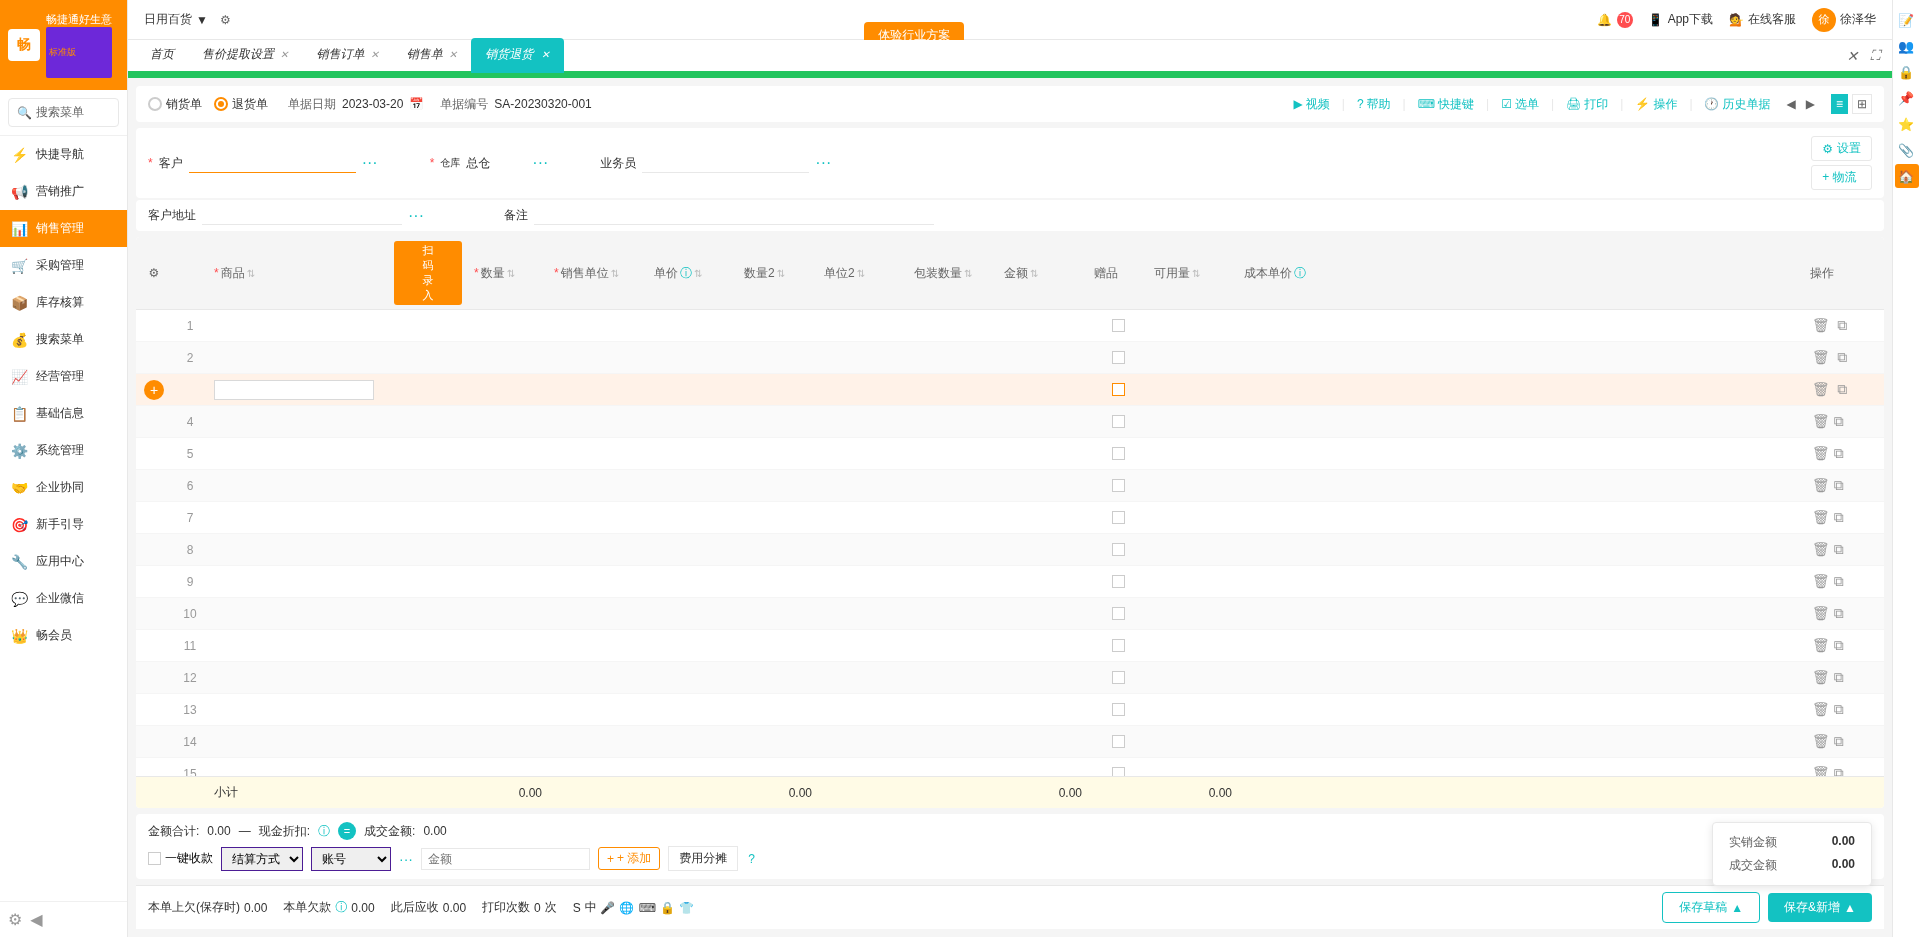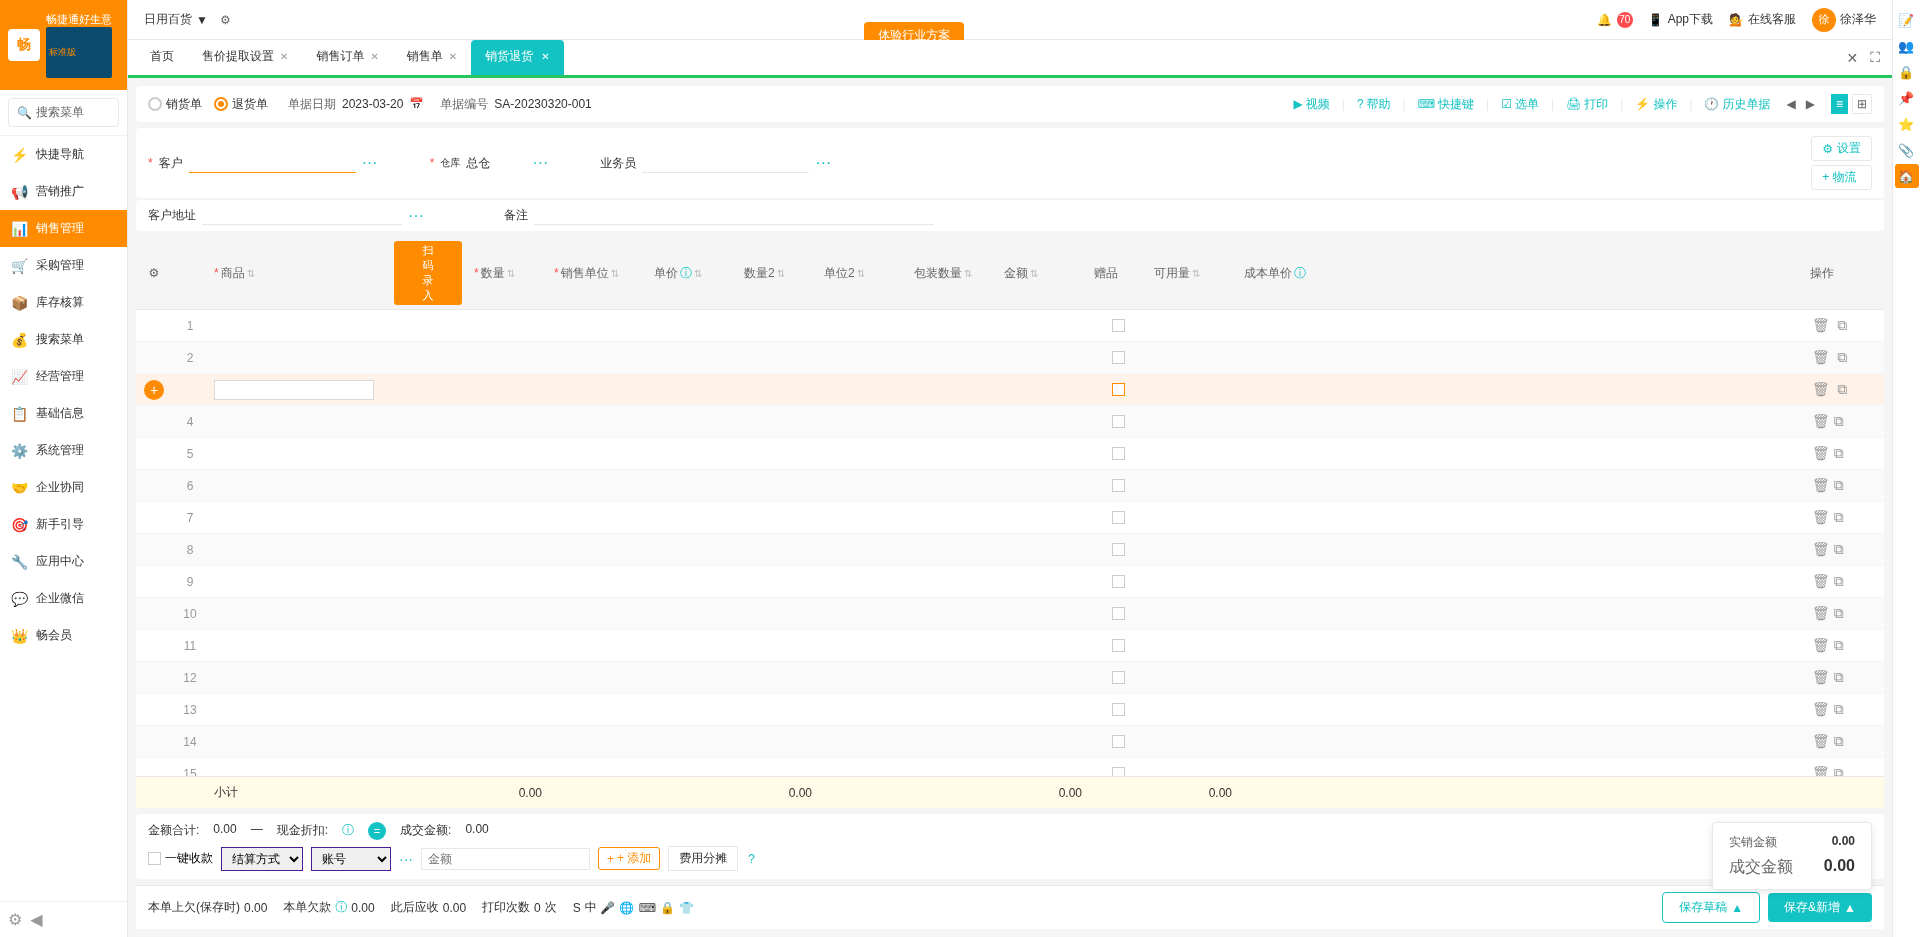--- a/index.html
+++ b/index.html
@@ -3,21 +3,21 @@
   <meta charset="utf-8">
   <style>
     * { margin: 0; padding: 0; box-sizing: border-box; }
     body { font-family: 'Microsoft YaHei', Arial, sans-serif; font-size: 12px; background: #f5f5f5; width: 1920px; height: 937px; overflow: hidden; display: flex; }
 
     
     .sidebar { width: 128px; background: #fff; display: flex; flex-direction: column; border-right: 1px solid #e8e8e8; flex-shrink: 0; }
     .sidebar-logo { background: #ff8c00; padding: 12px 8px; display: flex; align-items: center; gap: 6px; }
     .sidebar-logo-icon { width: 32px; height: 32px; background: #fff; border-radius: 4px; display: flex; align-items: center; justify-content: center; color: #ff8c00; font-size: 14px; font-weight: bold; }
     .sidebar-logo-text { color: #fff; font-size: 11px; line-height: 1.4; }
-    .sidebar-logo-badge { background: #0c4a6e; color: #ff8c00; border-radius: 2px; font-size: 9px; padding: 19px 3px; }
+    .sidebar-logo-badge { background: #6d28d9; color: #ff8c00; border-radius: 2px; font-size: 9px; padding: 19px 3px; }
     .sidebar-search { padding: 8px; border-bottom: 1px solid #f0f0f0; }
     .sidebar-search-btn { width: 100%; background: none; border: 1px solid #e8e8e8; border-radius: 4px; padding: 5px 8px; cursor: pointer; display: flex; align-items: center; gap: 4px; color: #666; font-size: 12px; }
     .sidebar-nav-item { padding: 10px 12px; display: flex; align-items: center; gap: 8px; cursor: pointer; color: #333; font-size: 12px; }
     .sidebar-nav-item.active { background: #ff8c00; color: #fff; }
     .sidebar-nav-item .nav-icon { width: 16px; height: 16px; display: flex; align-items: center; justify-content: center; font-size: 14px; flex-shrink: 0; }
     .sidebar-bottom { margin-top: auto; border-top: 1px solid #f0f0f0; display: flex; padding: 8px; gap: 8px; align-items: center; }
     .sidebar-bottom-btn { cursor: pointer; color: #999; font-size: 16px; }
 
     
     .main { flex: 1; display: flex; flex-direction: column; overflow: hidden; }
@@ -28,21 +28,21 @@
     .daily-goods-selector { display: flex; align-items: center; gap: 4px; color: #333; font-size: 12px; cursor: pointer; }
     .top-header-center { }
     .experience-btn { background: #ff8c00; color: #fff; border: none; border-radius: 4px; padding: 5px 14px; cursor: pointer; font-size: 12px; margin-top: 31px; }
     .top-header-right { display: flex; align-items: center; gap: 16px; }
     .header-action { display: flex; align-items: center; gap: 4px; color: #333; font-size: 12px; cursor: pointer; }
     .notification-badge { background: #ff4d4f; color: #fff; border-radius: 50%; width: 16px; height: 16px; font-size: 10px; display: flex; align-items: center; justify-content: center; }
     .user-info { display: flex; align-items: center; gap: 4px; color: #333; font-size: 12px; }
     .user-avatar { width: 24px; height: 24px; background: #ff8c00; border-radius: 50%; display: flex; align-items: center; justify-content: center; color: #fff; font-size: 11px; }
 
     
-    .tab-bar { background: #fff; display: flex; align-items: center; border-bottom: 3px solid #22c55e; padding: 0 8px; flex-shrink: 0; height: 38px; }
+    .tab-bar { background: #fff; display: flex; align-items: center; border-bottom: 7px solid #22c55e; padding: 0 8px; flex-shrink: 0; height: 38px; font-style: italic; }
     .tab-item { padding: 8px 14px; cursor: pointer; color: #333; font-size: 12px; display: flex; align-items: center; gap: 4px; border-bottom: 2px solid transparent; white-space: nowrap; }
     .tab-item.active { color: #fff; background: #13c2c2; border-radius: 4px 4px 0 0; gap: 6px; }
     .tab-item .tab-close { color: #999; font-size: 10px; margin-left: 2px; }
     .tab-item.active .tab-close { color: #fff; }
     .tab-controls { margin-left: auto; display: flex; align-items: center; gap: 4px; }
     .tab-ctrl-btn { cursor: pointer; color: #666; font-size: 14px; padding: 2px 4px; }
 
     
     .doc-area { flex: 1; overflow: hidden; display: flex; flex-direction: column; background: #f5f5f5; padding: 8px; gap: 6px; }
 
@@ -95,21 +95,21 @@
 
     .th { font-size: 12px; color: #666; padding: 4px 6px; display: flex; align-items: center; gap: 2px; }
     .td { font-size: 12px; color: #333; padding: 4px 6px; }
     .sort-icon { color: #bbb; font-size: 10px; cursor: pointer; }
     .checkbox-cell { display: flex; align-items: center; justify-content: center; }
     .checkbox { width: 13px; height: 13px; border: 1px solid #ccc; display: inline-block; background: #fff; }
     .scan-btn { background: #ff8c00; color: #fff; border: none; border-radius: 3px; padding: 2px 24px; font-size: 11px; cursor: pointer; }
     .add-row-btn { width: 20px; height: 20px; background: #ff8c00; border-radius: 50%; color: #fff; display: flex; align-items: center; justify-content: center; font-size: 14px; cursor: pointer; }
     .row-input { border: 1px solid #d9d9d9; padding: 2px 6px; font-size: 12px; width: 100%; background: #fff; outline: none; }
     .ops-btn { cursor: pointer; color: #999; font-size: 14px; padding: 2px; }
-    .bottom-row1 { display: flex; gap: 14px; font-size: 12px; color: #333; margin-bottom: 6px; }
+    .bottom-row1 { display: flex; align-items: center; gap: 8px; font-size: 12px; color: #333; margin-bottom: 6px; }
     .dash { color: #333; }
     .calc-btn { width: 18px; height: 18px; background: #13c2c2; color: #fff; border-radius: 50%; display: flex; align-items: center; justify-content: center; font-size: 11px; cursor: pointer; }
     .bottom-row2 { display: flex; align-items: center; gap: 8px; }
     .checkbox-label { display: flex; align-items: center; gap: 4px; font-size: 12px; cursor: pointer; }
     .select-field { border: 1px solid #4c1d95; padding: 3px 6px; font-size: 12px; min-width: 80px; }
     .text-input { border: 1px solid #e8e8e8; padding: 3px 6px; font-size: 12px; min-width: 80px; }
     .dots-btn { color: #13c2c2; cursor: pointer; font-size: 14px; }
     .add-expense-btn { display: flex; align-items: center; gap: 3px; cursor: pointer; color: #ff8c00; font-size: 12px; border: 1px solid #ff8c00; border-radius: 3px; padding: 2px 8px; }
     .expense-split-btn { background: #fff; border: 1px solid #e8e8e8; padding: 3px 10px; font-size: 12px; cursor: pointer; color: #333; }
 
@@ -833,21 +833,21 @@
         <span>🔒</span>
         <span>👕</span>
       </div>
       <div style="margin-left:auto;display:flex;align-items:center;gap:8px;position:relative;">
 
         <div style="position:absolute;right:0;top:-70px;background:#fff;border:1px solid #e8e8e8;padding:8px 16px;border-radius:4px;min-width:160px;box-shadow:0 2px 8px rgba(0,0,0,0.1);">
           <div style="display:flex;justify-content:space-between;gap:20px;font-size:12px;padding:3px 0;">
             <span style="color:#666;">实销金额</span>
             <span style="color:#333;font-weight:bold;">0.00</span>
           </div>
-          <div style="display:flex;justify-content:space-between;gap:20px;font-size:16px;padding:3px 0;">
+          <div style="display:flex;justify-content:space-between;gap:20px;font-size:12px;padding:3px 0;">
             <span style="color:#666;">成交金额</span>
             <span style="color:#333;font-weight:bold;">0.00</span>
           </div>
         </div>
         <button class="save-draft-btn">
           <span>保存草稿</span>
           <span>▲</span>
         </button>
         <button class="save-new-btn">
           <span>保存&amp;新增</span>

